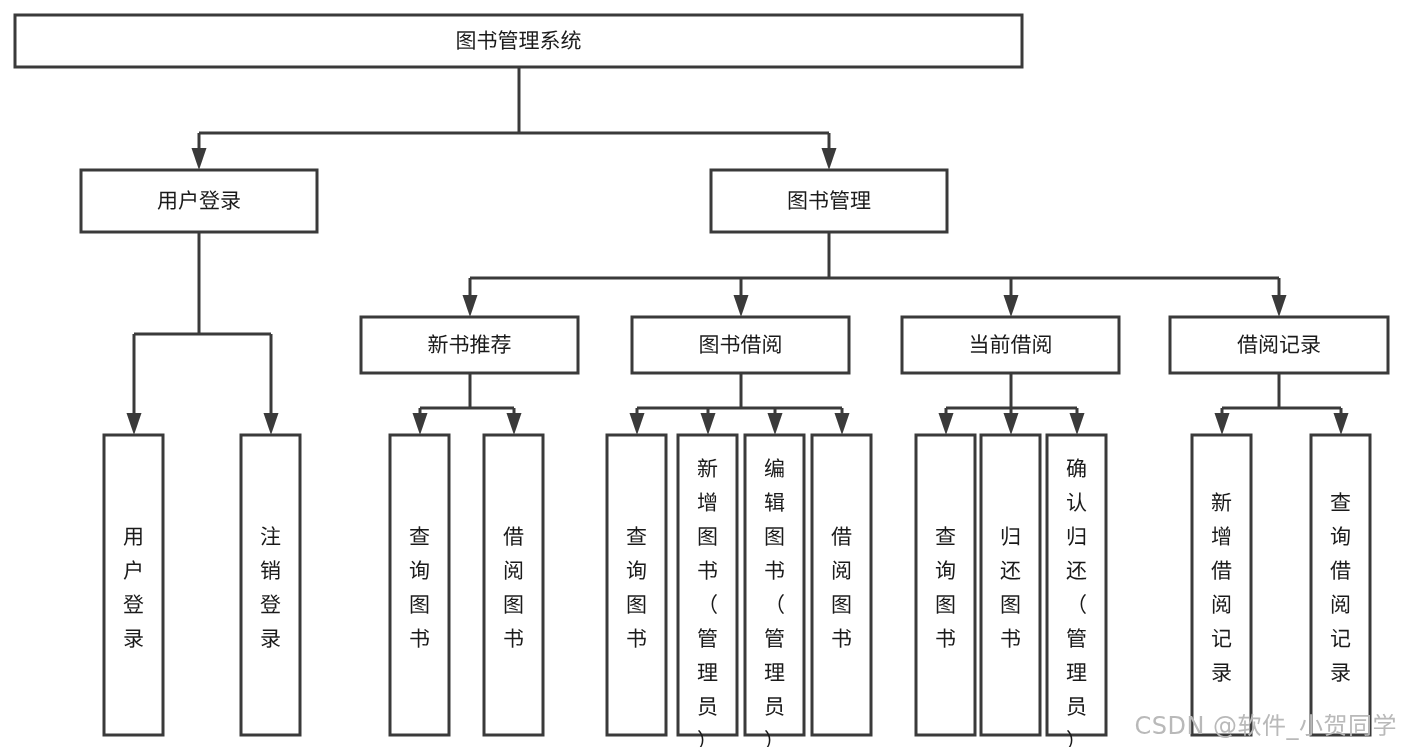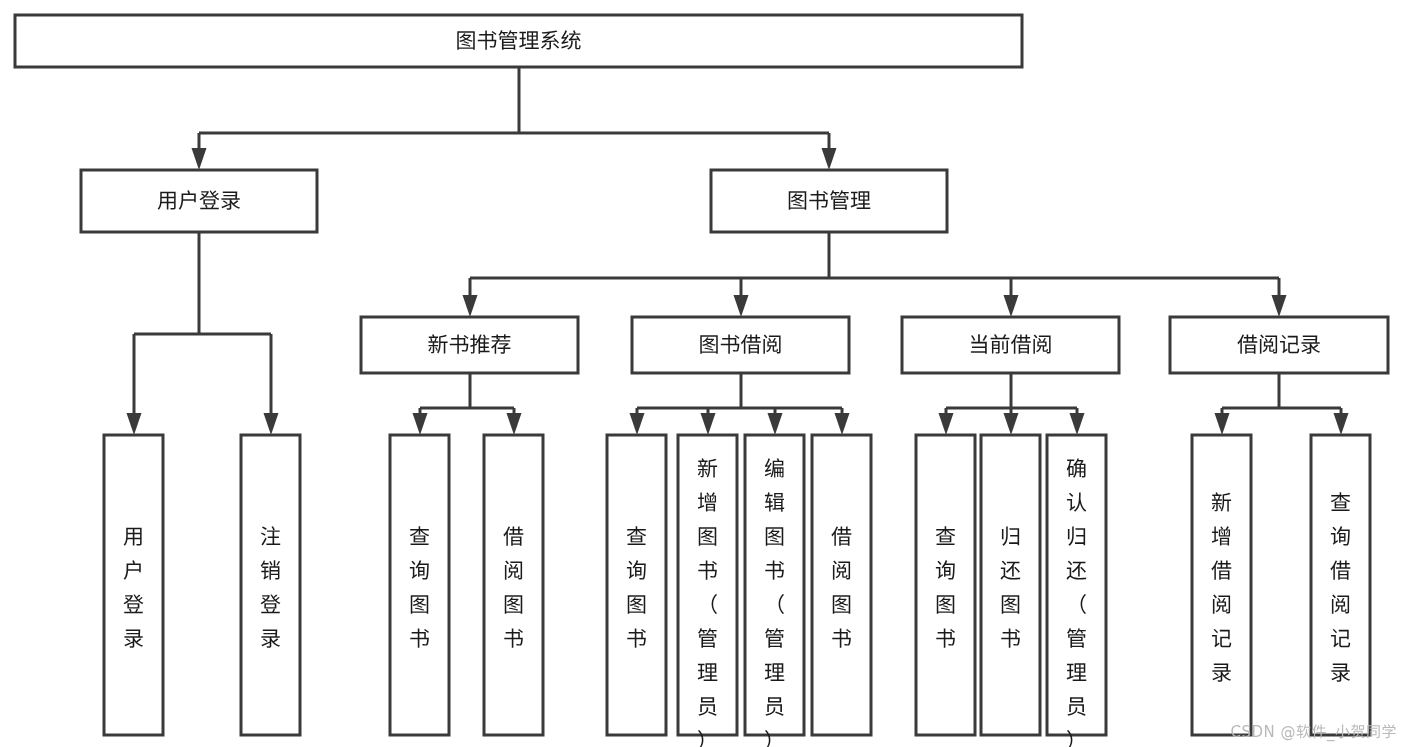--- a/index.html
+++ b/index.html
@@ -55,21 +55,21 @@
     font-family: "DejaVu Sans", "Liberation Sans", sans-serif;
     font-size: 21px;
     fill: #1a1a1a;
     text-anchor: middle;
   }
   .watermark {
     position: absolute;
     right: 16px;
     bottom: 6px;
     font-family: "DejaVu Sans", "Liberation Sans", sans-serif;
-    font-size: 15px;
+    font-size: 24px;
     color: #b9b9b9;
     letter-spacing: 0.5px;
     white-space: nowrap;
     user-select: none;
   }
 </style>
 </head>
 <body>
 
 <div id="diagram-root">

